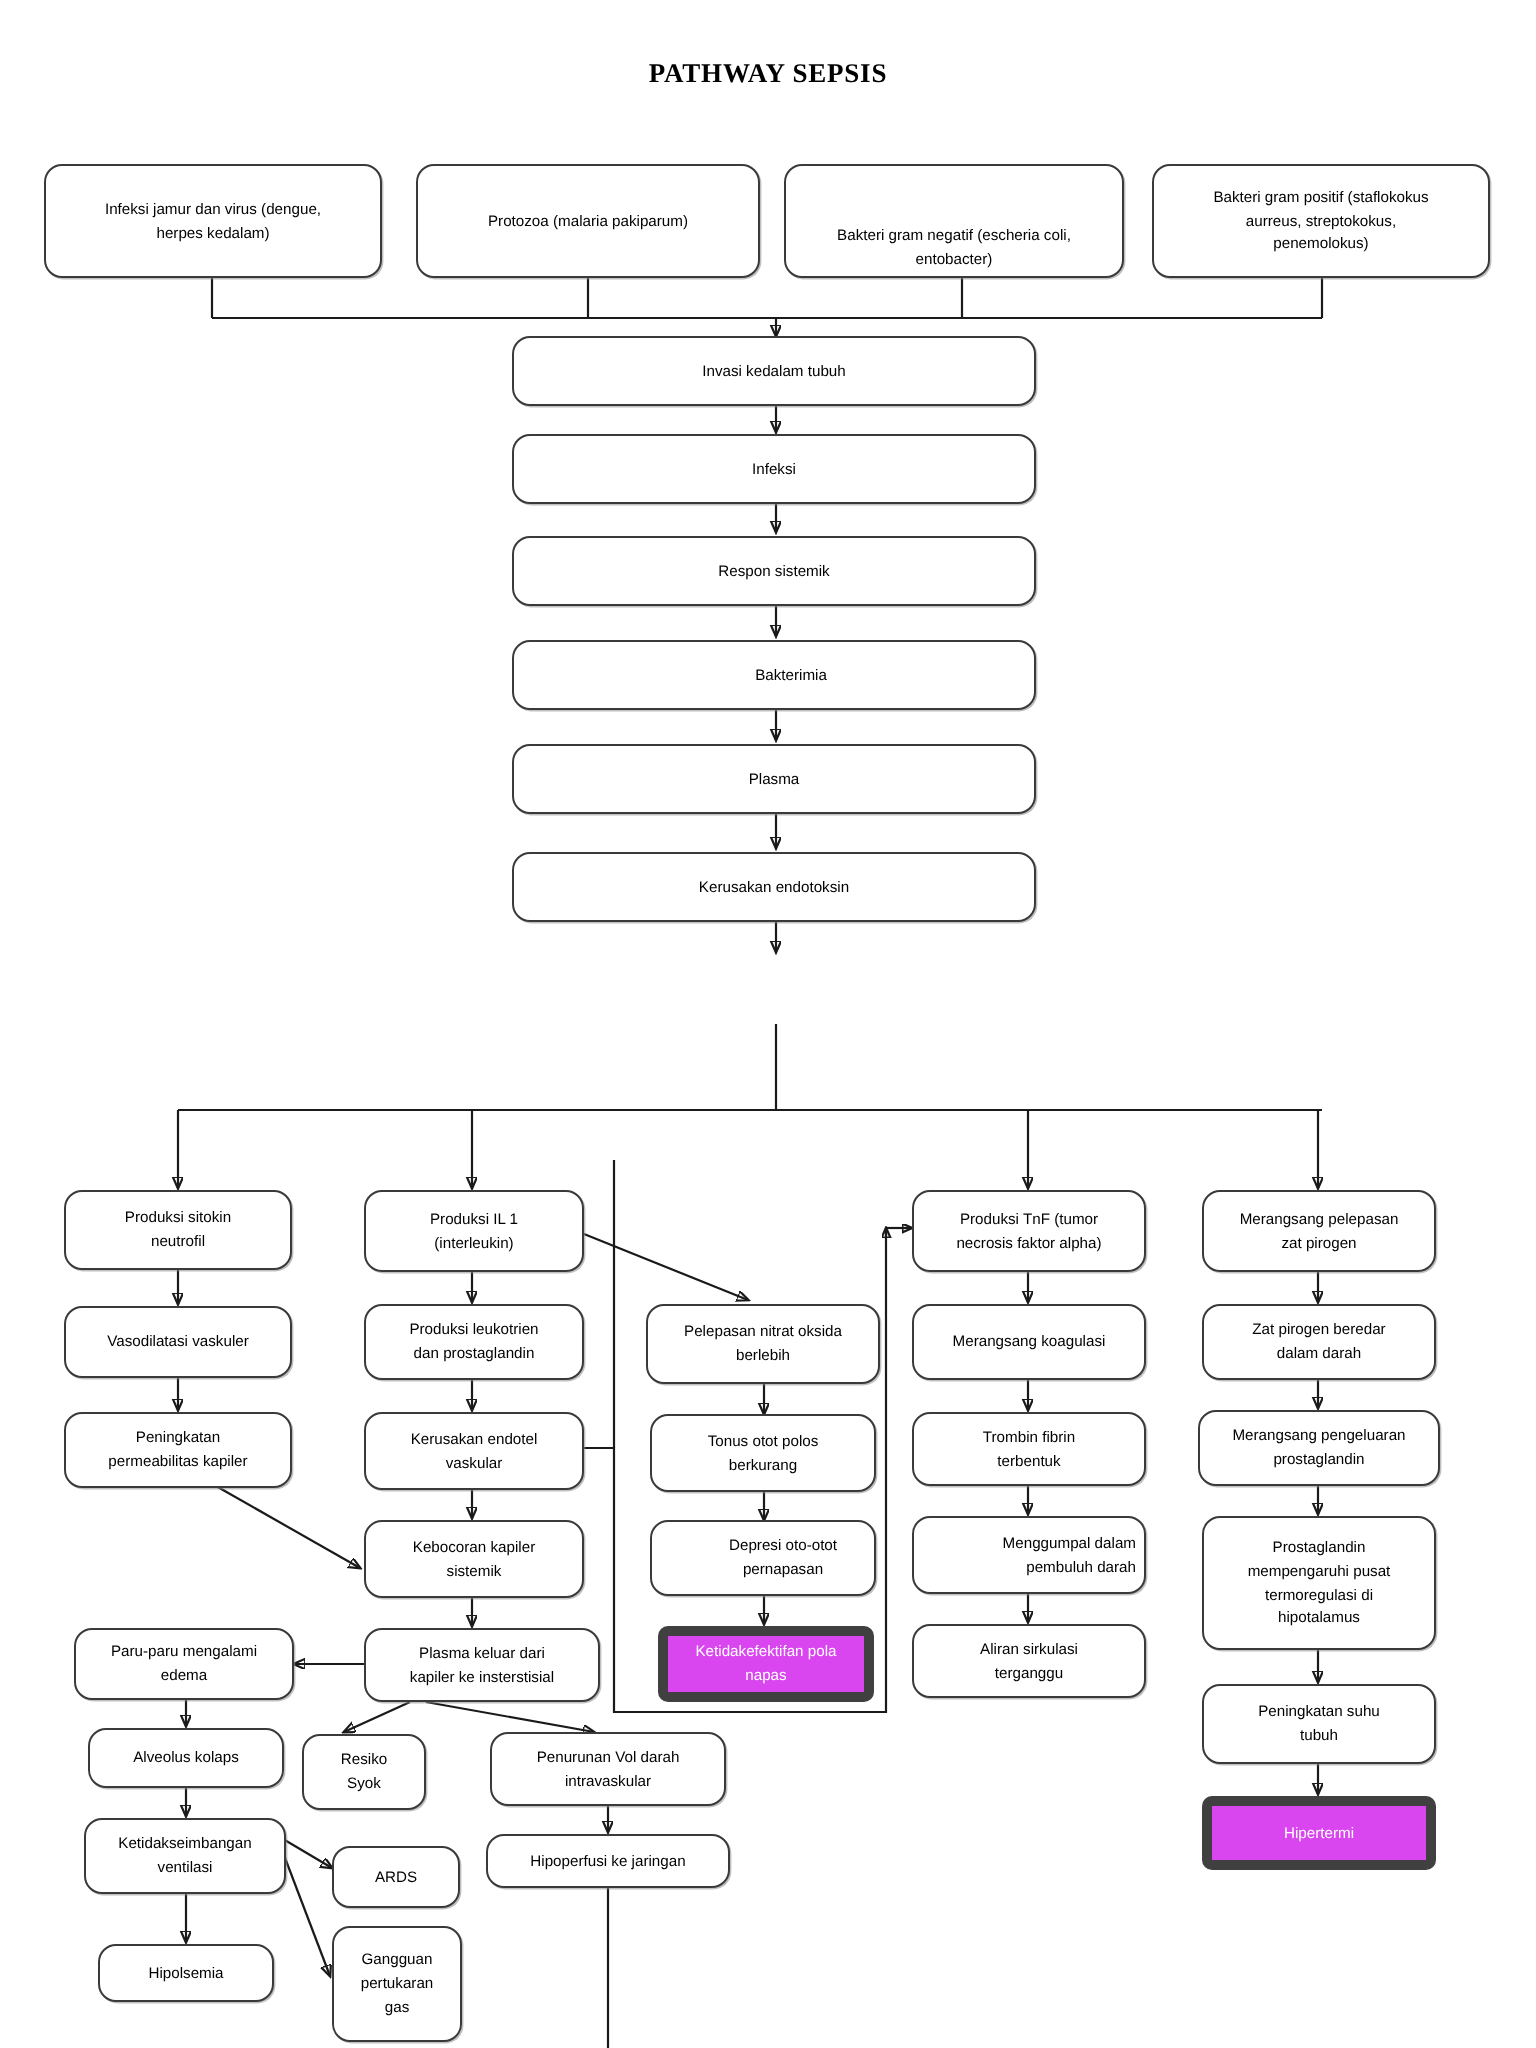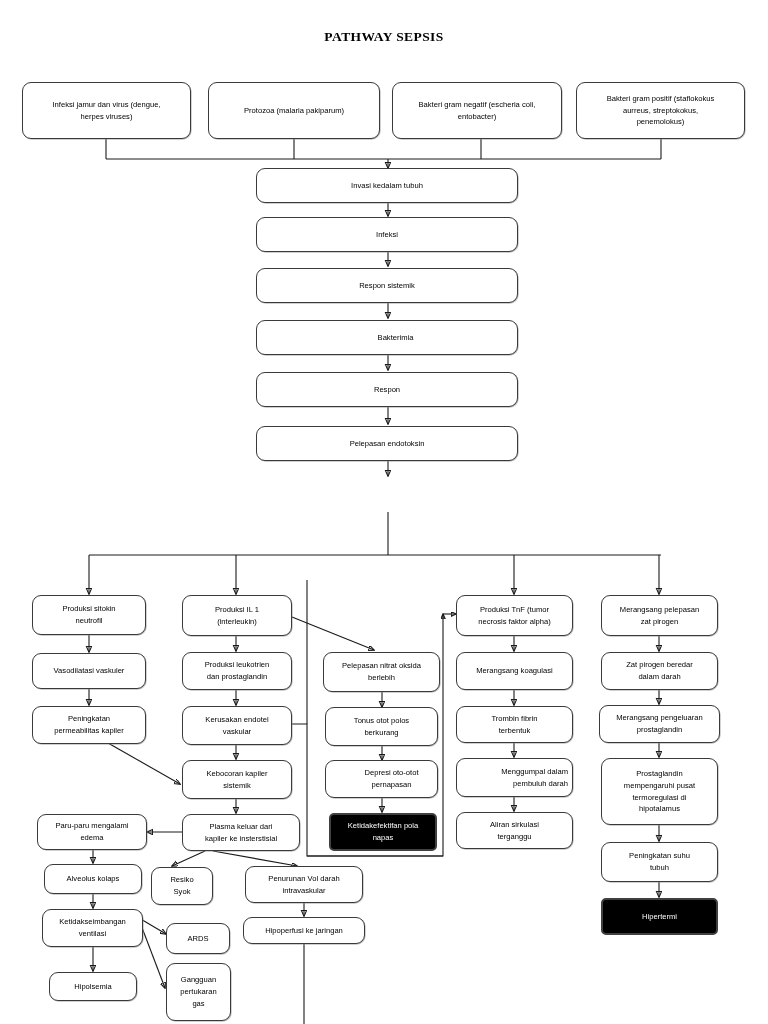--- a/index.html
+++ b/index.html
@@ -35,22 +35,22 @@
     align-items:center;
     justify-content:center;
     text-align:center;
     font-size:7.6px;
     line-height:1.55;
     color:#000;
     padding:2px 4px;
     box-shadow:0.7px 0.7px 0 rgba(140,140,140,.55);
   }
   .node.blue{
-    background:#000000;
-    border:2px solid #404040;
+    background:#d946ef;
+    border:5px solid #404040;
     color:#ffffff;
     border-radius:5px;
     box-shadow:none;
   }
   .node span{display:block;width:100%;white-space:pre-line;}
   svg#wires{
     position:absolute; left:0; top:0;
     width:768px; height:1024px;
     pointer-events:none;
   }
@@ -146,26 +146,26 @@
     <line x1="304" y1="903" x2="304" y2="916" marker-end="url(#ah)"></line>
 
     <line x1="304" y1="944" x2="304" y2="1024"></line>
 
     <polyline class="frame" points="307,856 443,856"></polyline>
     <polyline class="frame" points="307,580 307,724"></polyline>
   </svg>
 
   <div class="node" style="left:22px;  top:82px;  width:169px; height:57px;">
     <span>Infeksi jamur dan virus (dengue,
-herpes viruses)</span>
+herpes kedalam)</span>
   </div>
   <div class="node" style="left:208px; top:82px;  width:172px; height:57px;">
     <span>Protozoa (malaria pakiparum)</span>
   </div>
-  <div class="node" style="left:392px; top:82px;  width:170px; height:57px;">
+  <div class="node" style="left:392px; top:82px;  width:170px; height:57px;align-items:flex-end;">
     <span>Bakteri gram negatif (escheria coli,
 entobacter)</span>
   </div>
   <div class="node" style="left:576px; top:82px;  width:169px; height:57px;">
     <span>Bakteri gram positif (staflokokus
 aurreus, streptokokus,
 penemolokus)</span>
   </div>
 
   <div class="node" style="left:256px; top:168px; width:262px; height:35px;">
@@ -174,24 +174,24 @@
   <div class="node" style="left:256px; top:217px; width:262px; height:35px;">
     <span>Infeksi</span>
   </div>
   <div class="node" style="left:256px; top:268px; width:262px; height:35px;">
     <span>Respon sistemik</span>
   </div>
   <div class="node" style="left:256px; top:320px; width:262px; height:35px;padding-left:21px;">
     <span>Bakterimia</span>
   </div>
   <div class="node" style="left:256px; top:372px; width:262px; height:35px;">
-    <span>Respon</span>
+    <span>Plasma</span>
   </div>
   <div class="node" style="left:256px; top:426px; width:262px; height:35px;">
-    <span>Pelepasan endotoksin</span>
+    <span>Kerusakan endotoksin</span>
   </div>
 
   <div class="node" style="left:32px; top:595px; width:114px; height:40px;text-align:center;">
     <span>Produksi sitokin
 neutrofil</span>
   </div>
   <div class="node" style="left:32px; top:653px; width:114px; height:36px;">
     <span>Vasodilatasi vaskuler</span>
   </div>
   <div class="node" style="left:32px; top:706px; width:114px; height:38px;">

